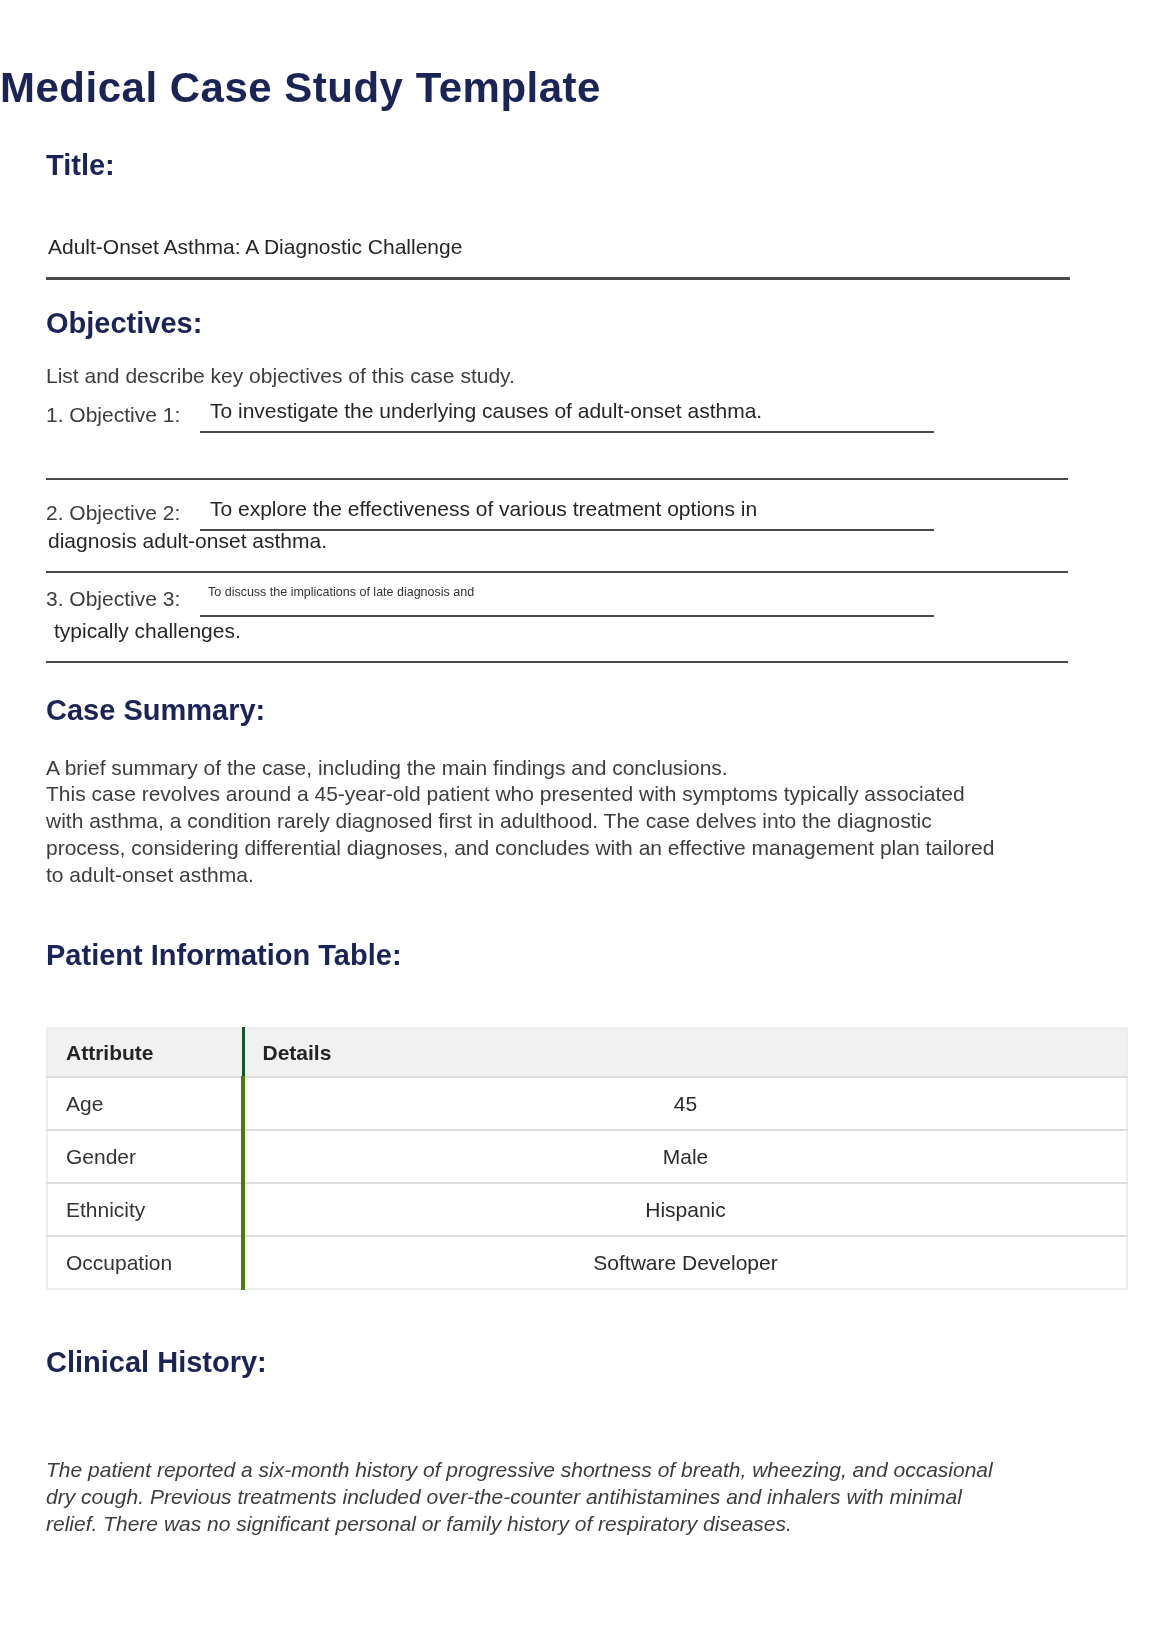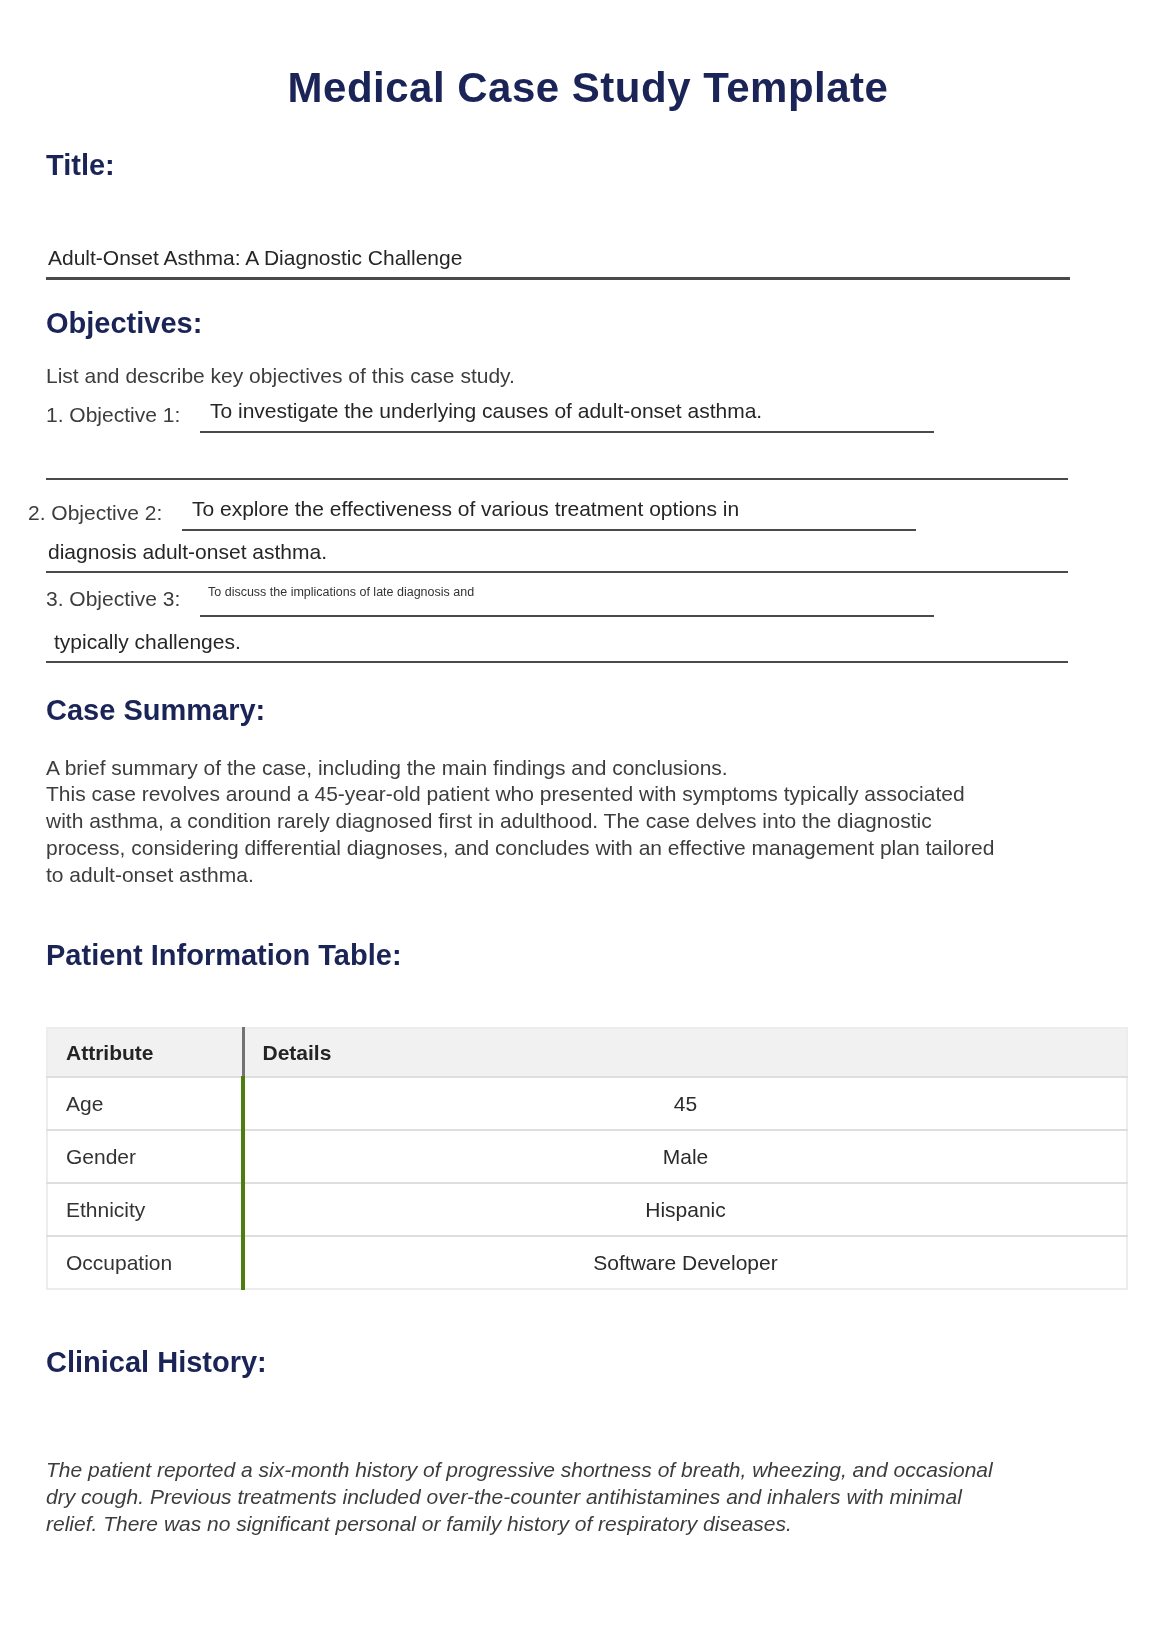--- a/index.html
+++ b/index.html
@@ -9,21 +9,21 @@
     background:#ffffff;
     font-family:"Liberation Sans","DejaVu Sans",sans-serif;
     color:#383838;
     overflow:hidden;
   }
   .abs { position:absolute; }
 
   h1.doc-title {
     margin:0; width:100%;
     font-size:42px; line-height:48px; font-weight:700;
-    text-align:center;
+    text-align:left;
     color:var(--heading,#1b2456);
     letter-spacing:.5px;
   }
   h2.sec {
     margin:0;
     font-size:29px; line-height:34px; font-weight:700;
     color:var(--heading,#1b2456);
   }
   p.body {
     margin:0;
@@ -33,21 +33,21 @@
   .multiline { white-space:pre-line; }
 
   
   .field {
     border-bottom:2px solid var(--line,#4a4a4a);
     display:flex; align-items:flex-end;
     box-sizing:border-box;
   }
   .title-line { border-bottom-width:3px; }
   .answer { font-size:21px; color:#262626; white-space:nowrap; }
-  .field .answer { padding-bottom:7px; padding-left:2px; }
+  .field .answer { padding-bottom:18px; padding-left:2px; }
 
   
   .obj-row { }
   .obj-label {
     position:absolute; left:0; bottom:6px;
     font-size:21px; color:#3d3d3d; white-space:nowrap;
   }
   .obj-answer {
     position:absolute; left:154px; right:0; top:0; bottom:0;
     border-bottom:2px solid var(--line,#4a4a4a);
@@ -66,21 +66,21 @@
     background:#ffffff;
     font-size:21px;
   }
   .ptable col.c1 { width:196px; }
   .ptable th {
     height:47px;
     background:#f1f1f1;
     font-weight:700; color:#242424;
     text-align:left; padding:0 0 0 18px;
   }
-  .ptable th:first-child { border-right:3px solid #737373; }
+  .ptable th:first-child { border-right:3px solid #14532d; }
   .ptable td { height:49px; border-top:2px solid #dedede; }
   .ptable td:first-child {
     padding-left:18px;
     border-right:4px solid #4d7c0f;
     color:#333333;
   }
   .ptable td:last-child { text-align:center; color:#2b2b2b; }
 </style>
 </head>
 <body>
@@ -100,21 +100,21 @@
   <div class="abs obj-row" style="top:397px; left:46px; width:888px; height:36px;">
     <span class="obj-label">1. Objective 1:</span>
     <div class="obj-answer">
       <span class="answer">To investigate the underlying causes of adult-onset asthma.</span>
     </div>
   </div>
   <div class="abs field" style="top:444px; left:46px; width:1022px; height:36px;">
     <span class="answer"></span>
   </div>
 
-  <div class="abs obj-row" style="top:495px; left:28px; width:888px; height:36px;">
+  <div class="abs obj-row" style="top:495px; left:46px; width:888px; height:36px;">
     <span class="obj-label">2. Objective 2:</span>
     <div class="obj-answer">
       <span class="answer">To explore the effectiveness of various treatment options in</span>
     </div>
   </div>
   <div class="abs field" style="top:537px; left:46px; width:1022px; height:36px;">
     <span class="answer">diagnosis adult-onset asthma.</span>
   </div>
 
   <div class="abs obj-row" style="top:581px; left:46px; width:888px; height:36px;">

